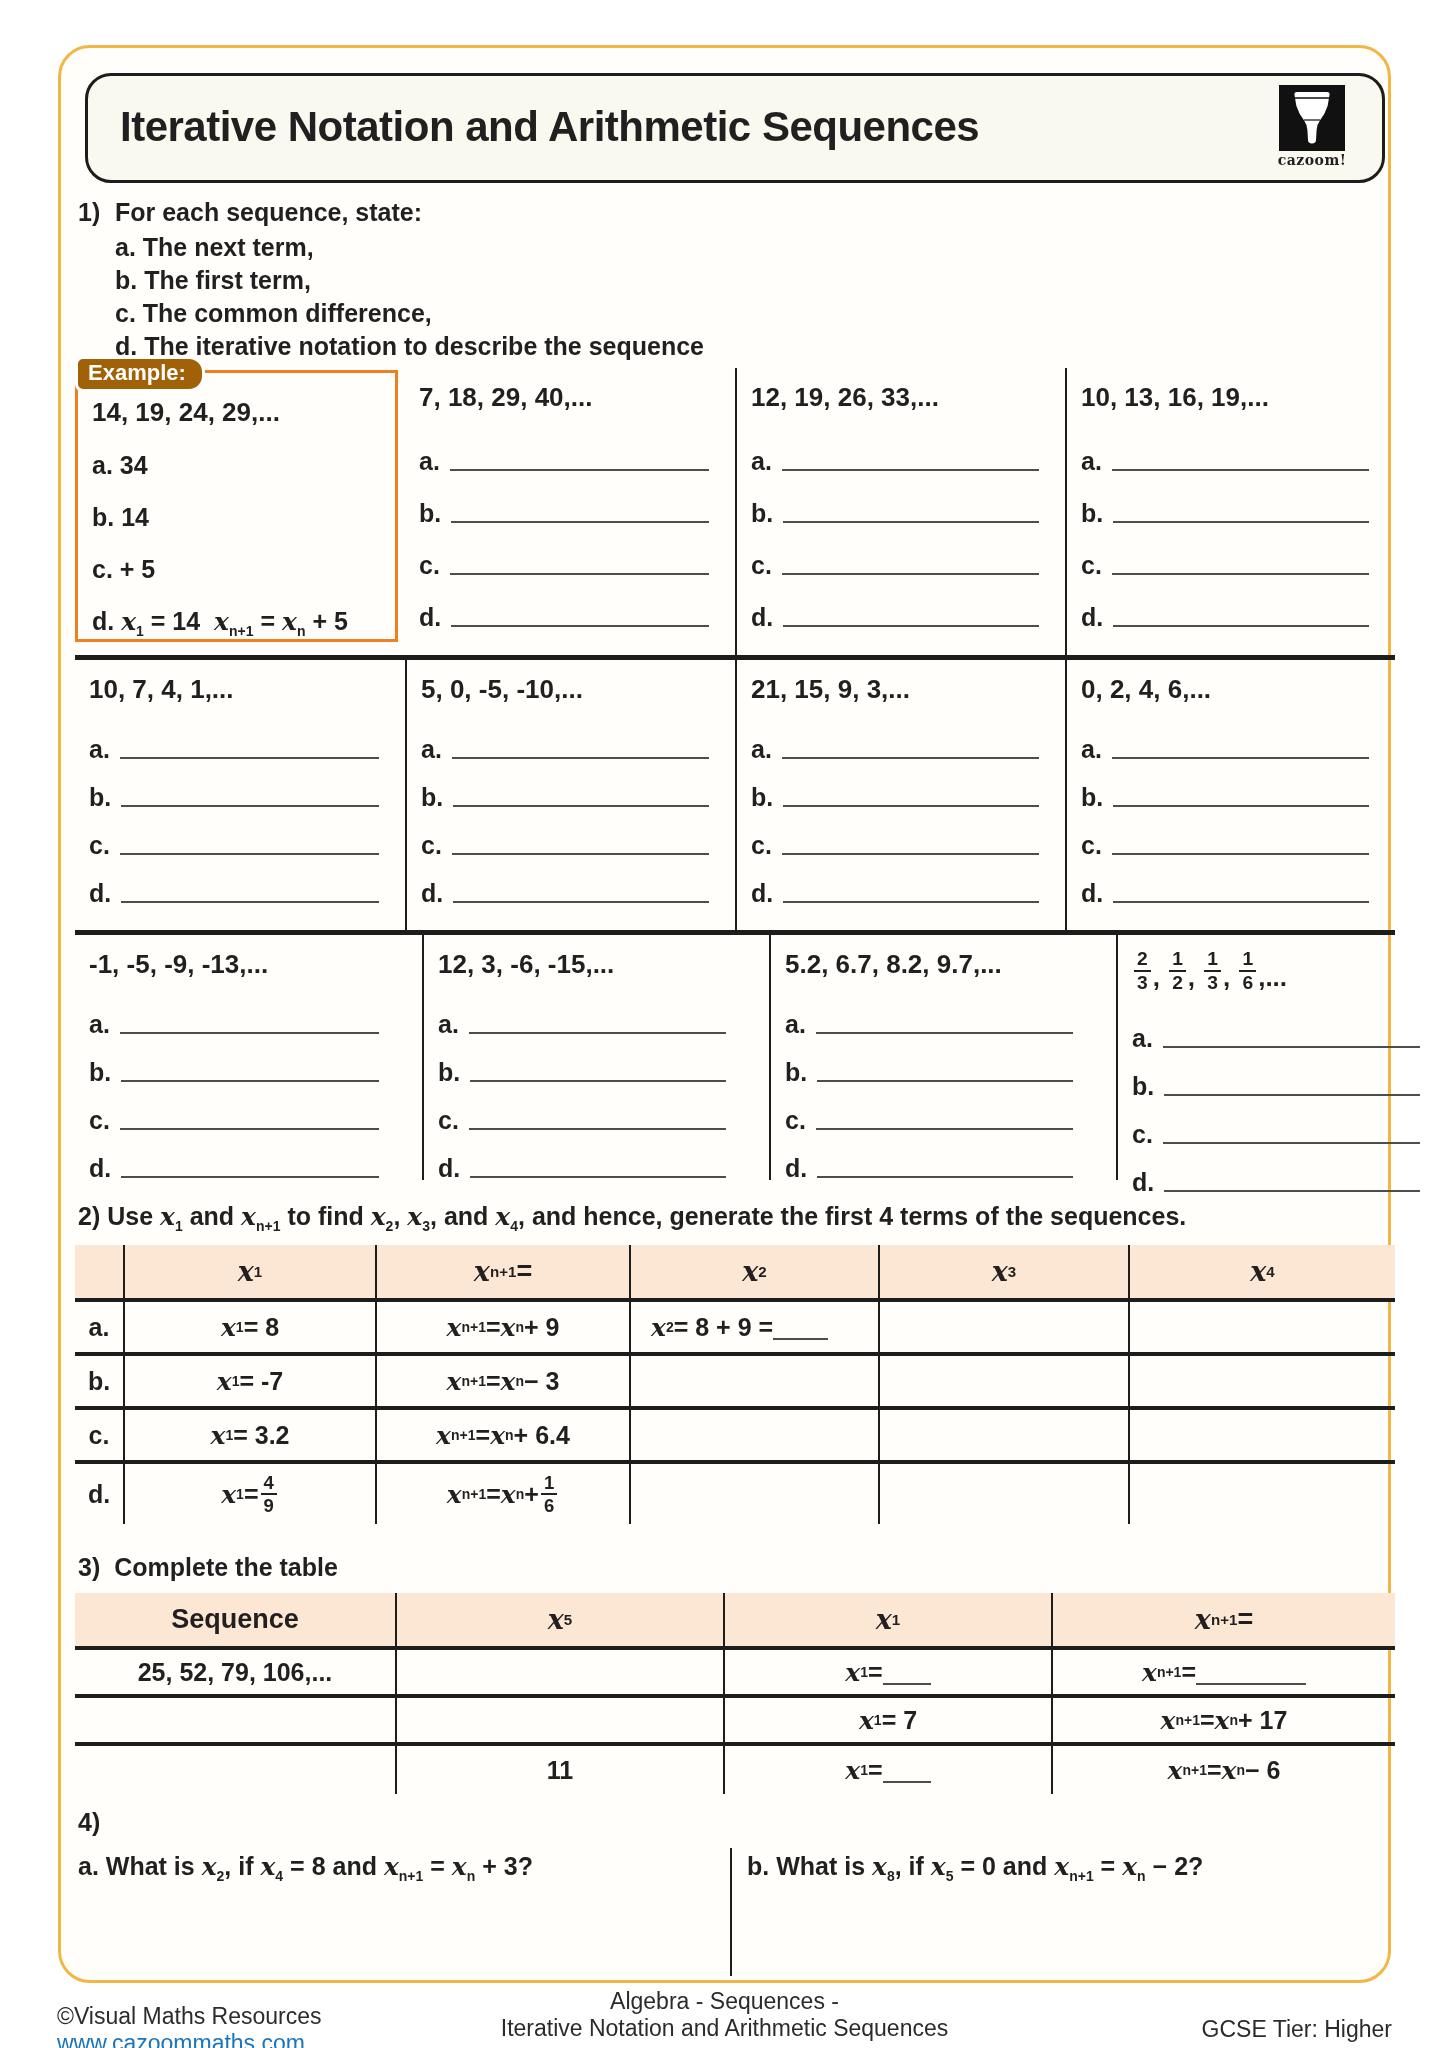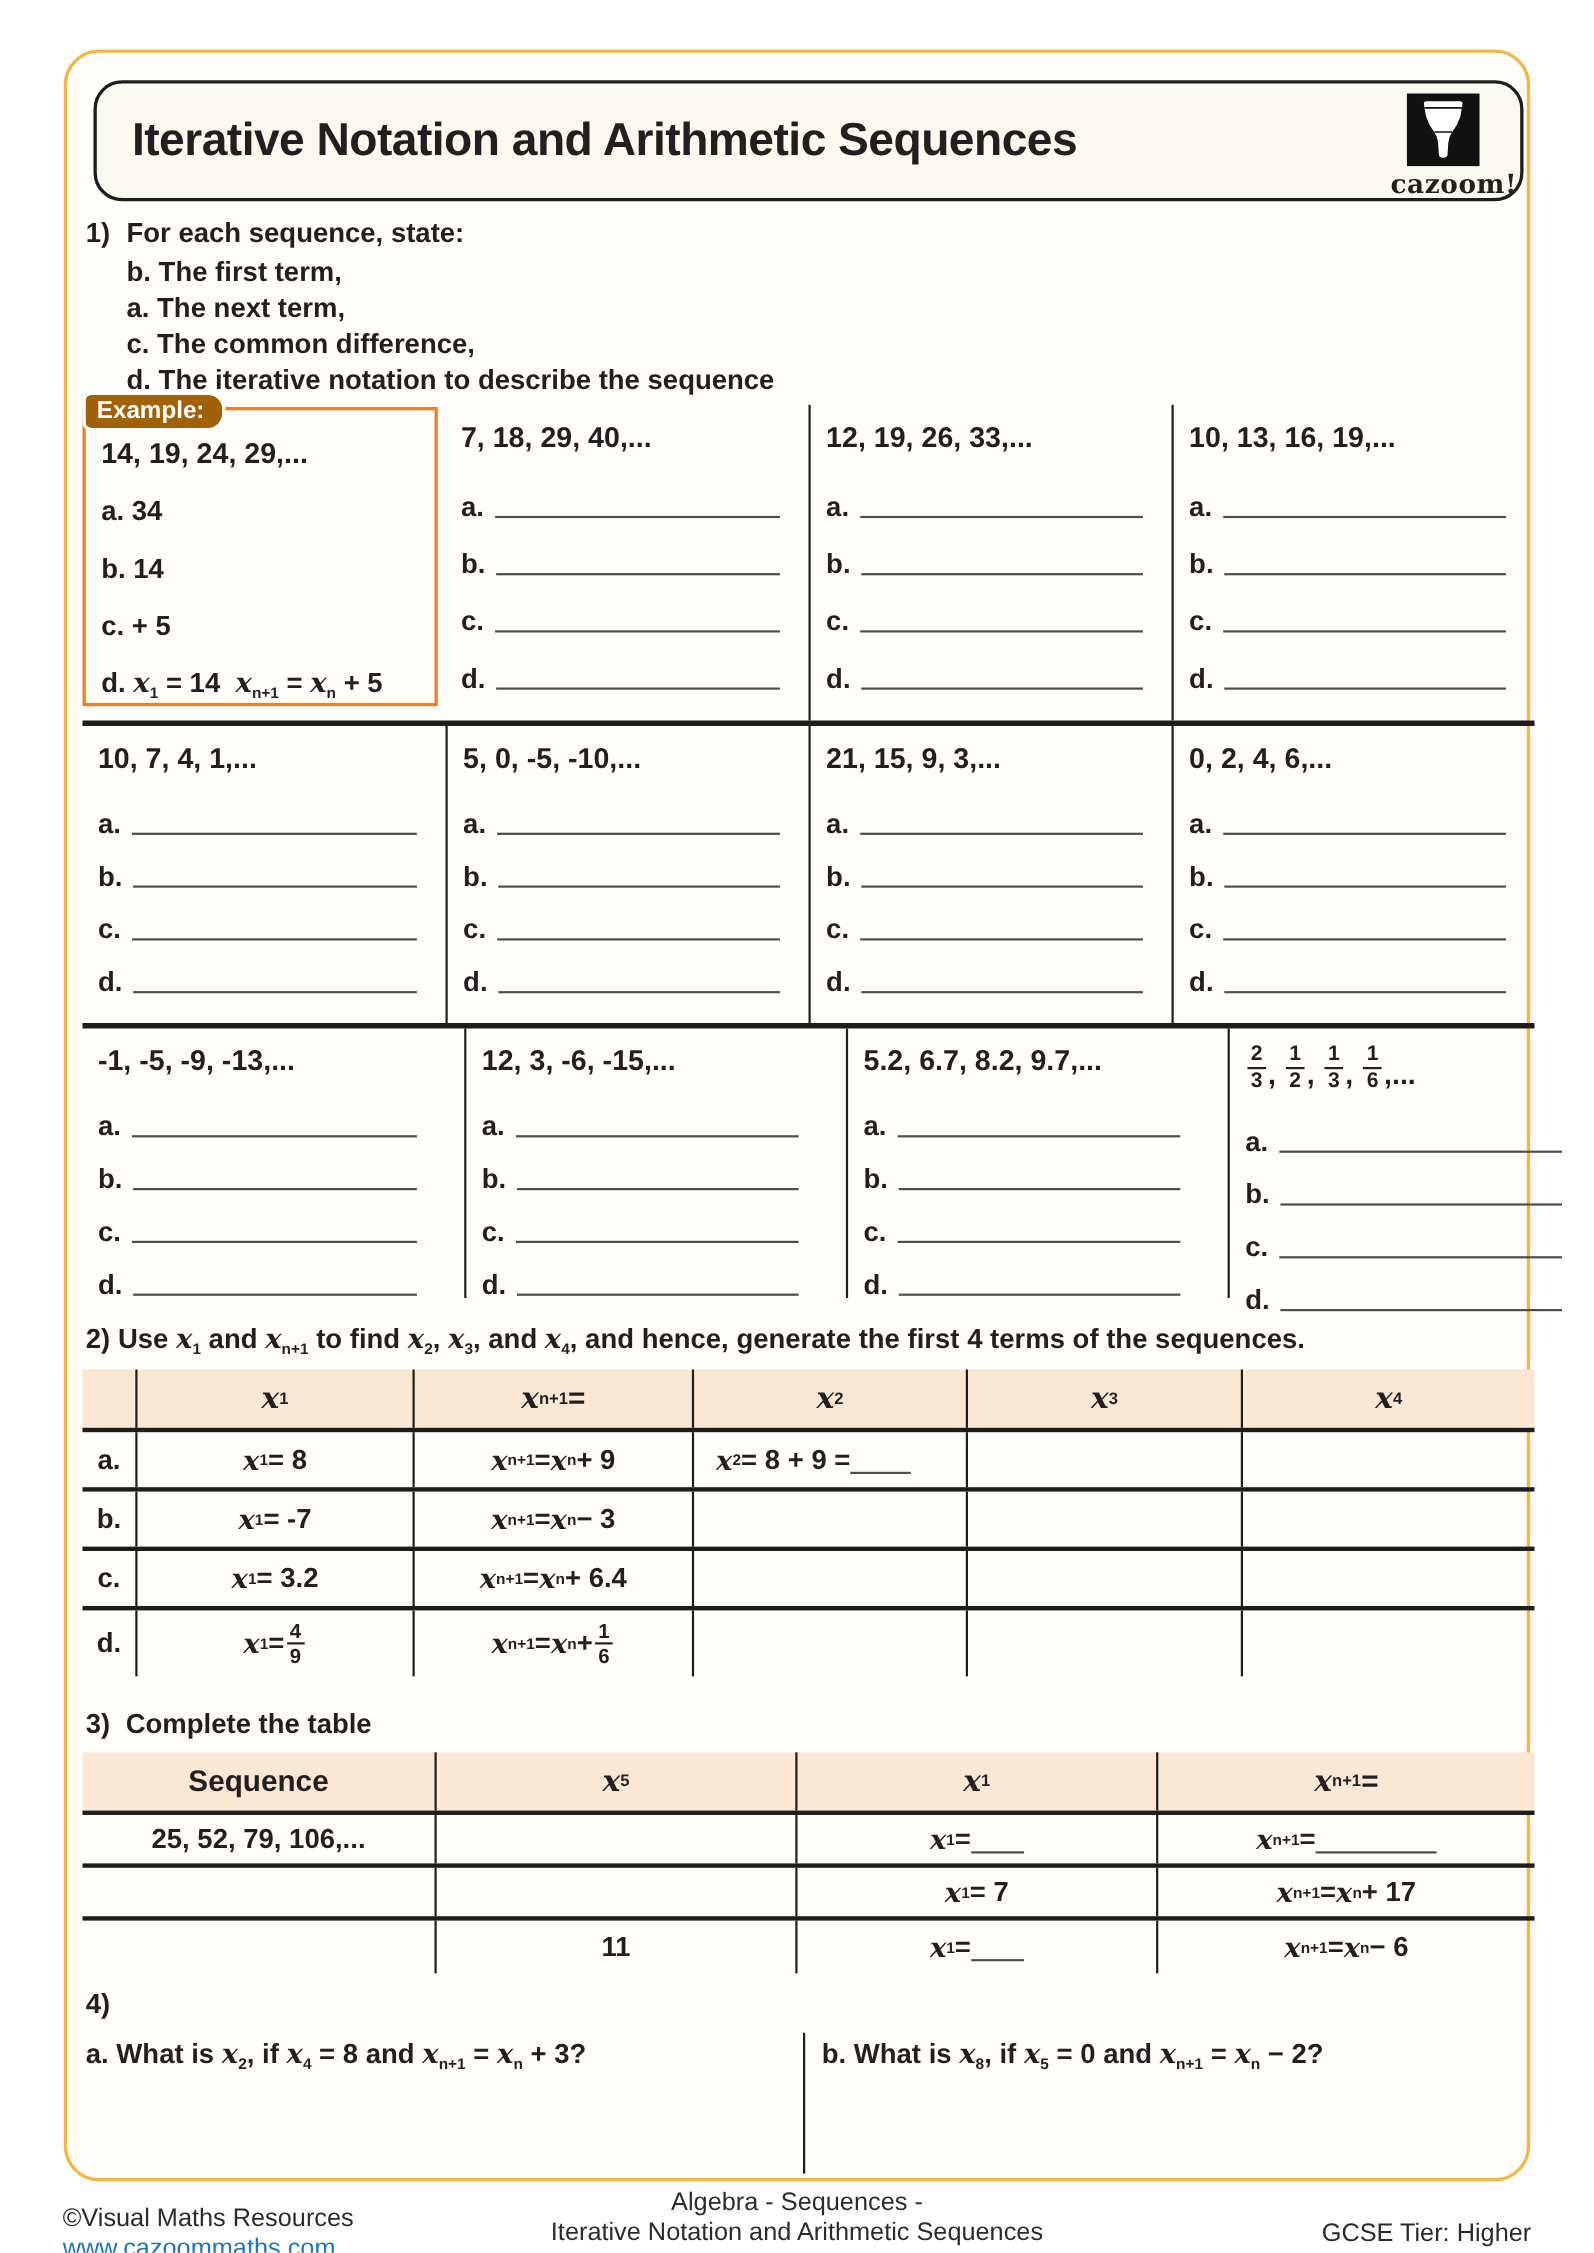--- a/index.html
+++ b/index.html
@@ -11,21 +11,21 @@
     border:3px solid #F2B644; border-radius:32px; background:#FFFEFB; }
 
   
   .header-box { position:absolute; left:85px; top:73px; width:1300px; height:110px;
     border:3px solid #1d1d1b; border-radius:26px; background:#FAF9EF; }
   .page-title { position:absolute; left:32px; top:27px; font-size:42px; font-weight:bold;
     letter-spacing:-0.5px; }
   .logo { position:absolute; right:22px; top:9px; width:96px; text-align:center; }
   .logo-square { width:66px; height:66px; background:#111; margin:0 auto;
     display:flex; align-items:center; justify-content:center; }
-  .logo-text { font-family:"DejaVu Serif", serif; font-weight:bold; font-size:24px;
+  .logo-text { font-family:"DejaVu Serif", serif; font-weight:bold; font-size:14px;
     letter-spacing:0.5px; margin-top:1px; }
 
   
   .q1-intro { position:absolute; left:78px; top:198px; font-size:25px; font-weight:bold; }
   .q1-first { display:flex; }
   .q1-num { width:37px; }
   .q1-items { margin-left:37px; }
   .q1-items div { margin-top:8px; line-height:25px; }
 
   
@@ -120,22 +120,22 @@
     <div class="logo-text">cazoom!</div>
   </div>
 </div>
 
 <div class="q1-intro">
   <div class="q1-first">
     <span class="q1-num">1)</span>
     <span>For each sequence, state:</span>
   </div>
   <div class="q1-items">
+    <div>a. The next term,</div>
     <div>b. The first term,</div>
-    <div>a. The next term,</div>
     <div>c. The common difference,</div>
     <div>d. The iterative notation to describe the sequence</div>
   </div>
 </div>
 
 <div class="seq-grid">
   <div class="g-row g-r1">
     <div class="cell example-cell">
       <div class="example-box">
         <div class="example-badge">Example:</div>

